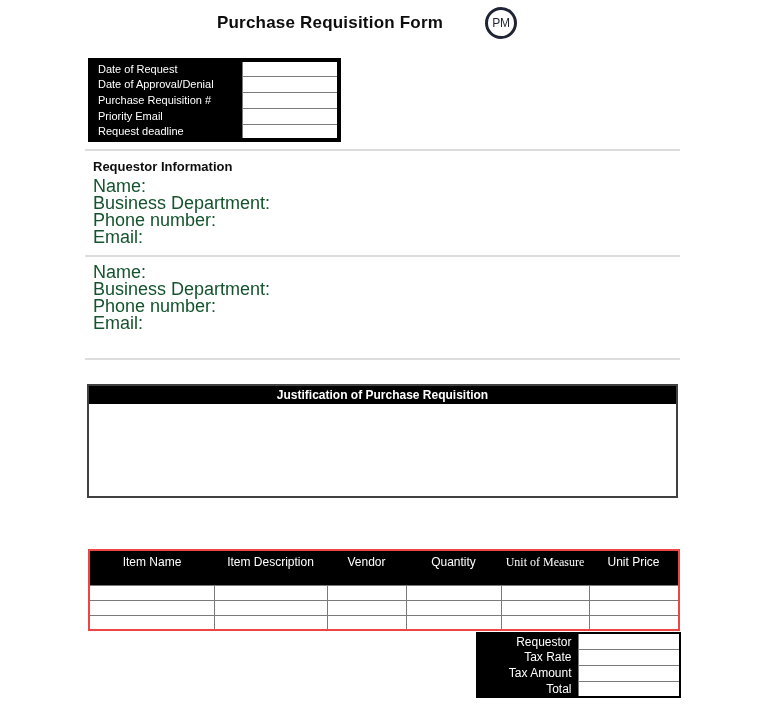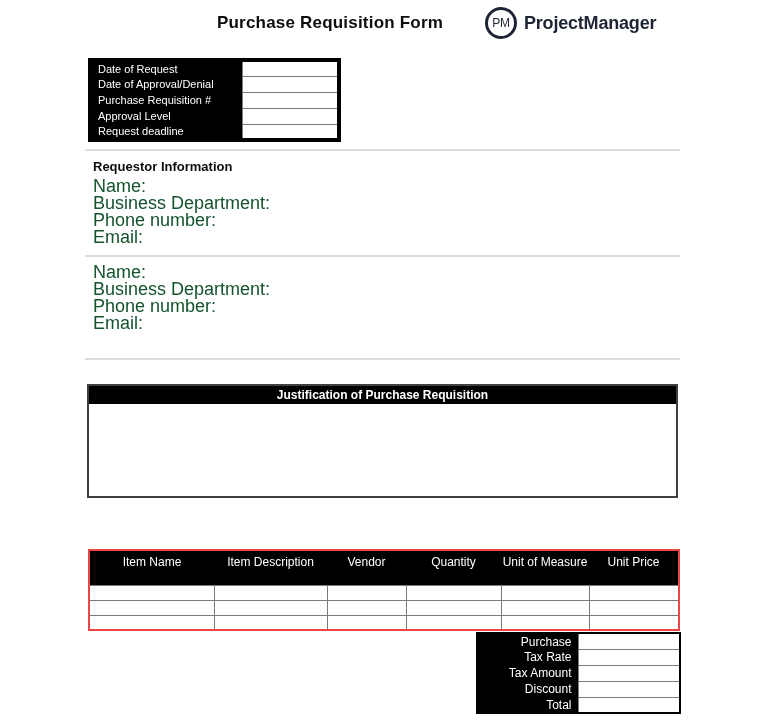--- a/index.html
+++ b/index.html
@@ -80,21 +80,21 @@
   }
   .items-table th {
     background: #000000; color: #ffffff; font-size: 12px; font-weight: normal;
     height: 35px; vertical-align: top; padding-top: 4px; text-align: center;
     line-height: 15px;
   }
   .items-table td {
     height: 15px; background: #ffffff; border: 1px solid #7a7a7a;
   }
   .col-1 { width: 125px; } .col-2 { width: 113px; } .col-3 { width: 79px; }
-  .col-4 { width: 95px; }  .col-5 { width: 88px; }  .col-6 { width: 90px; }
+  .col-4 { width: 95px; }  .col-5 { width: 88px; font-family: Liberation Serif, serif; }  .col-6 { width: 90px; }
 
   
   .totals-table {
     position: absolute; left: 476px; top: 632px;
     border-collapse: collapse; table-layout: fixed;
     border: 2px solid #000000;
   }
   .totals-table td { height: 16px; font-size: 12px; }
   .totals-table td.lbl {
     width: 101px; background: #000000; color: #ffffff;
@@ -103,39 +103,38 @@
   .totals-table td.val {
     width: 102px; background: #ffffff; border: 1px solid #7a7a7a;
   }
 </style>
 </head>
 <body>
 
 <div class="page-title">Purchase Requisition Form</div>
 <div class="logo-group">
   <div class="logo-circle">PM</div>
-  <div class="logo-text">ProjectManager</div>
 </div>
 
 <table class="info-table">
   <tbody>
       <tr>
     <td class="lbl">Date of Request</td>
     <td class="val"></td>
   </tr>
   <tr>
     <td class="lbl">Date of Approval/Denial</td>
     <td class="val"></td>
   </tr>
   <tr>
     <td class="lbl">Purchase Requisition #</td>
     <td class="val"></td>
   </tr>
   <tr>
-    <td class="lbl">Approval Level</td>
+    <td class="lbl">Priority Email</td>
     <td class="val"></td>
   </tr>
   <tr>
     <td class="lbl">Request deadline</td>
     <td class="val"></td>
   </tr>
 </tbody>
   </table>
 
 <div class="divider divider-1"></div>
@@ -195,33 +194,29 @@
     <td></td>
     <td></td>
     <td></td>
   </tr>
 </tbody>
   </table>
 
 <table class="totals-table">
   <tbody>
       <tr>
-    <td class="lbl">Purchase</td>
+    <td class="lbl">Requestor</td>
     <td class="val"></td>
   </tr>
   <tr>
     <td class="lbl">Tax Rate</td>
     <td class="val"></td>
   </tr>
   <tr>
     <td class="lbl">Tax Amount</td>
-    <td class="val"></td>
-  </tr>
-  <tr>
-    <td class="lbl">Discount</td>
     <td class="val"></td>
   </tr>
   <tr>
     <td class="lbl">Total</td>
     <td class="val"></td>
   </tr>
 </tbody>
   </table>
 
 </body></html>

